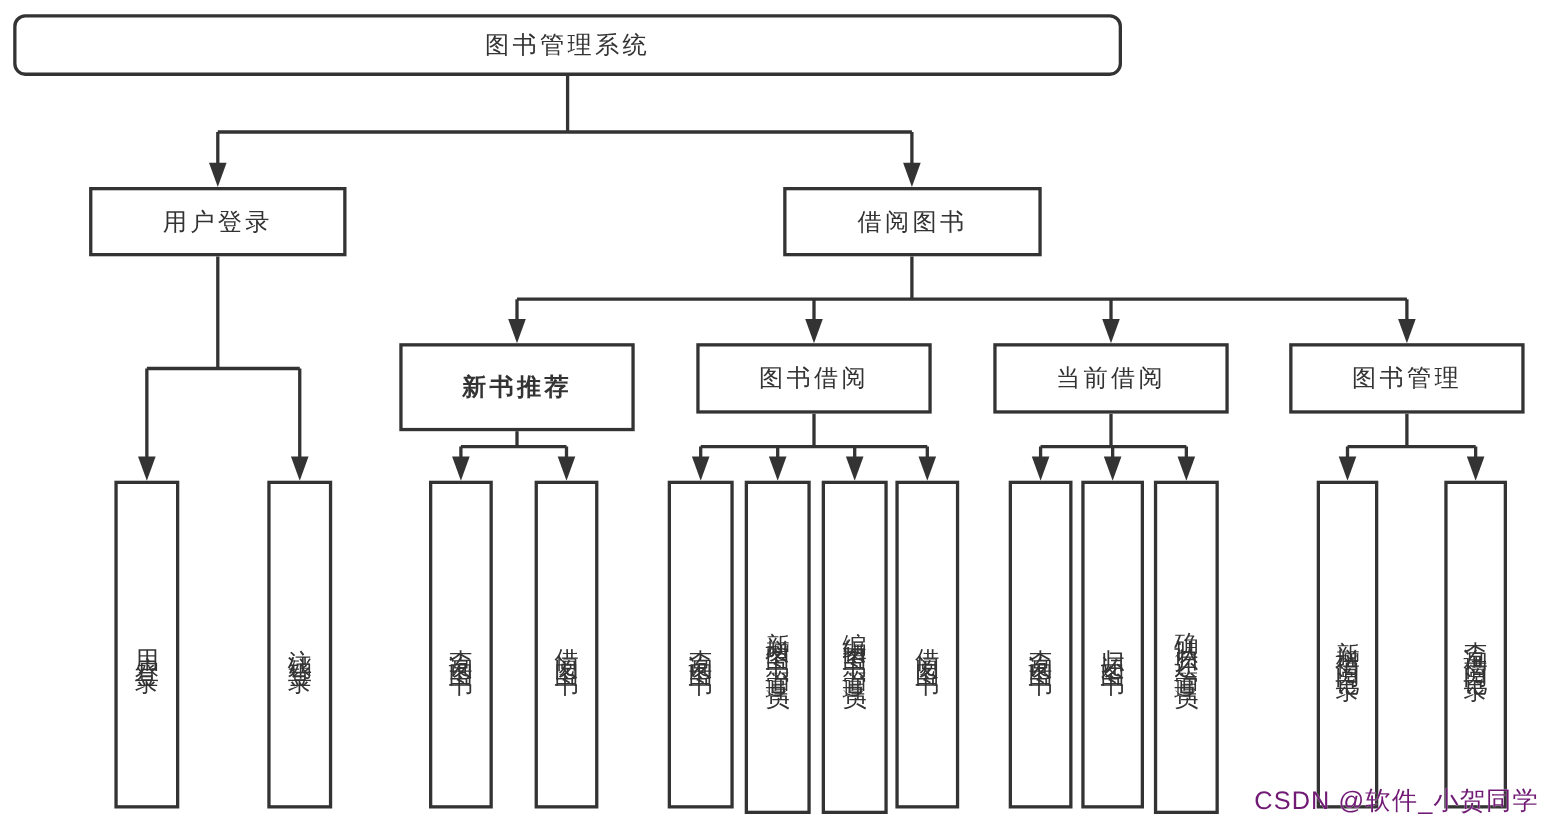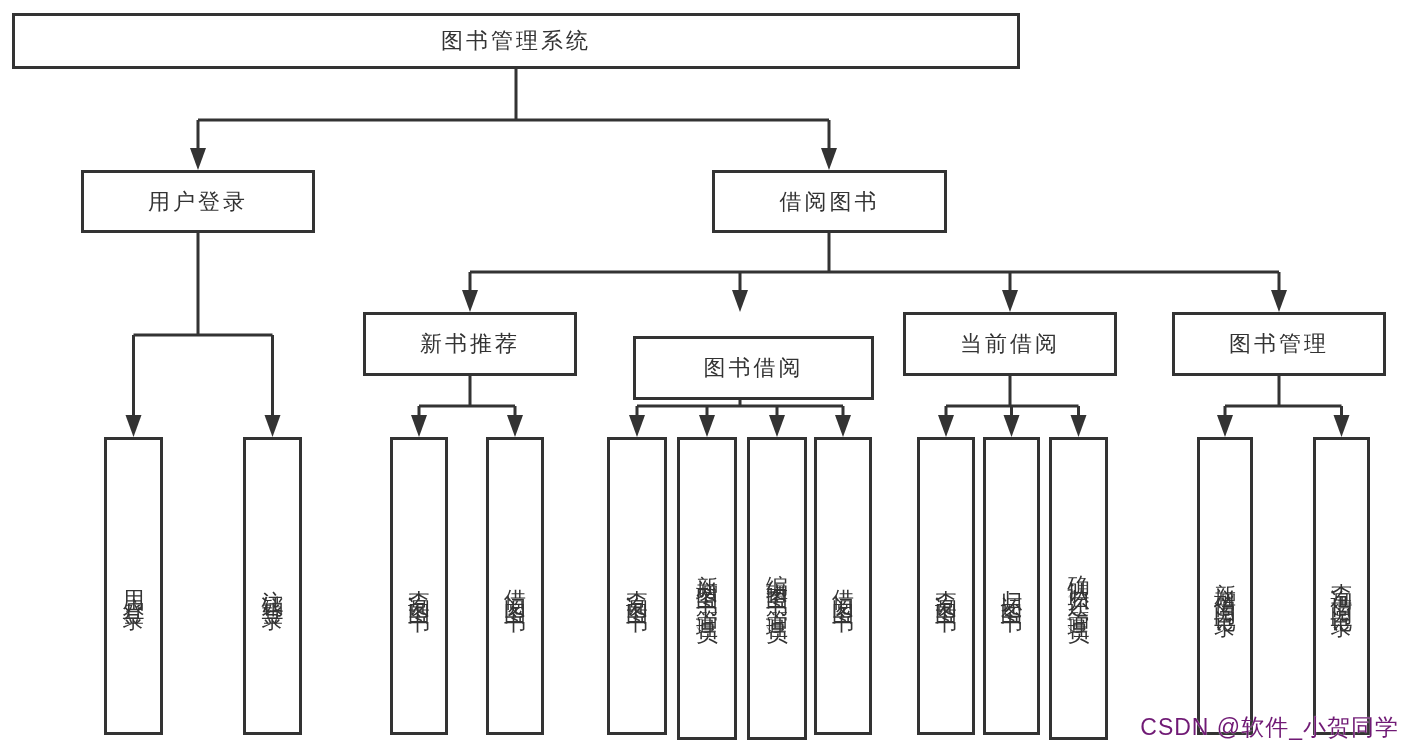--- a/index.html
+++ b/index.html
@@ -58,35 +58,35 @@
       <path d="M769 415 L785 415 L777 437 Z"></path>
       <path d="M835 415 L851 415 L843 437 Z"></path>
       <path d="M938 415 L954 415 L946 437 Z"></path>
       <path d="M1003.5 415 L1019.5 415 L1011.5 437 Z"></path>
       <path d="M1070.5 415 L1086.5 415 L1078.5 437 Z"></path>
       <path d="M1217 415 L1233 415 L1225 437 Z"></path>
       <path d="M1333.5 415 L1349.5 415 L1341.5 437 Z"></path>
     </g>
   </svg>
 
-  <div class="box h" style="left:12px;top:13px;width:1008px;height:56px;">
+  <div class="box h" style="left:12px;top:13px;width:1008px;height:56px;border-radius:11px;">
     <span class="label">图书管理系统</span>
   </div>
 
   <div class="box h" style="left:81px;top:170px;width:234px;height:63px;">
     <span class="label">用户登录</span>
   </div>
   <div class="box h" style="left:712px;top:170px;width:235px;height:63px;">
     <span class="label">借阅图书</span>
   </div>
 
-  <div class="box h" style="left:363px;top:312px;width:214px;height:64px;">
+  <div class="box h" style="left:363px;top:312px;width:214px;height:80px;font-weight:bold;">
     <span class="label">新书推荐</span>
   </div>
-  <div class="box h" style="left:633px;top:312px;width:241px;height:64px;margin-top:24px;">
+  <div class="box h" style="left:633px;top:312px;width:214px;height:64px;">
     <span class="label">图书借阅</span>
   </div>
   <div class="box h" style="left:903px;top:312px;width:214px;height:64px;">
     <span class="label">当前借阅</span>
   </div>
   <div class="box h" style="left:1172px;top:312px;width:214px;height:64px;">
     <span class="label">图书管理</span>
   </div>
 
   <div class="box v" style="left:104px;top:437px;width:59px;height:298px;">

